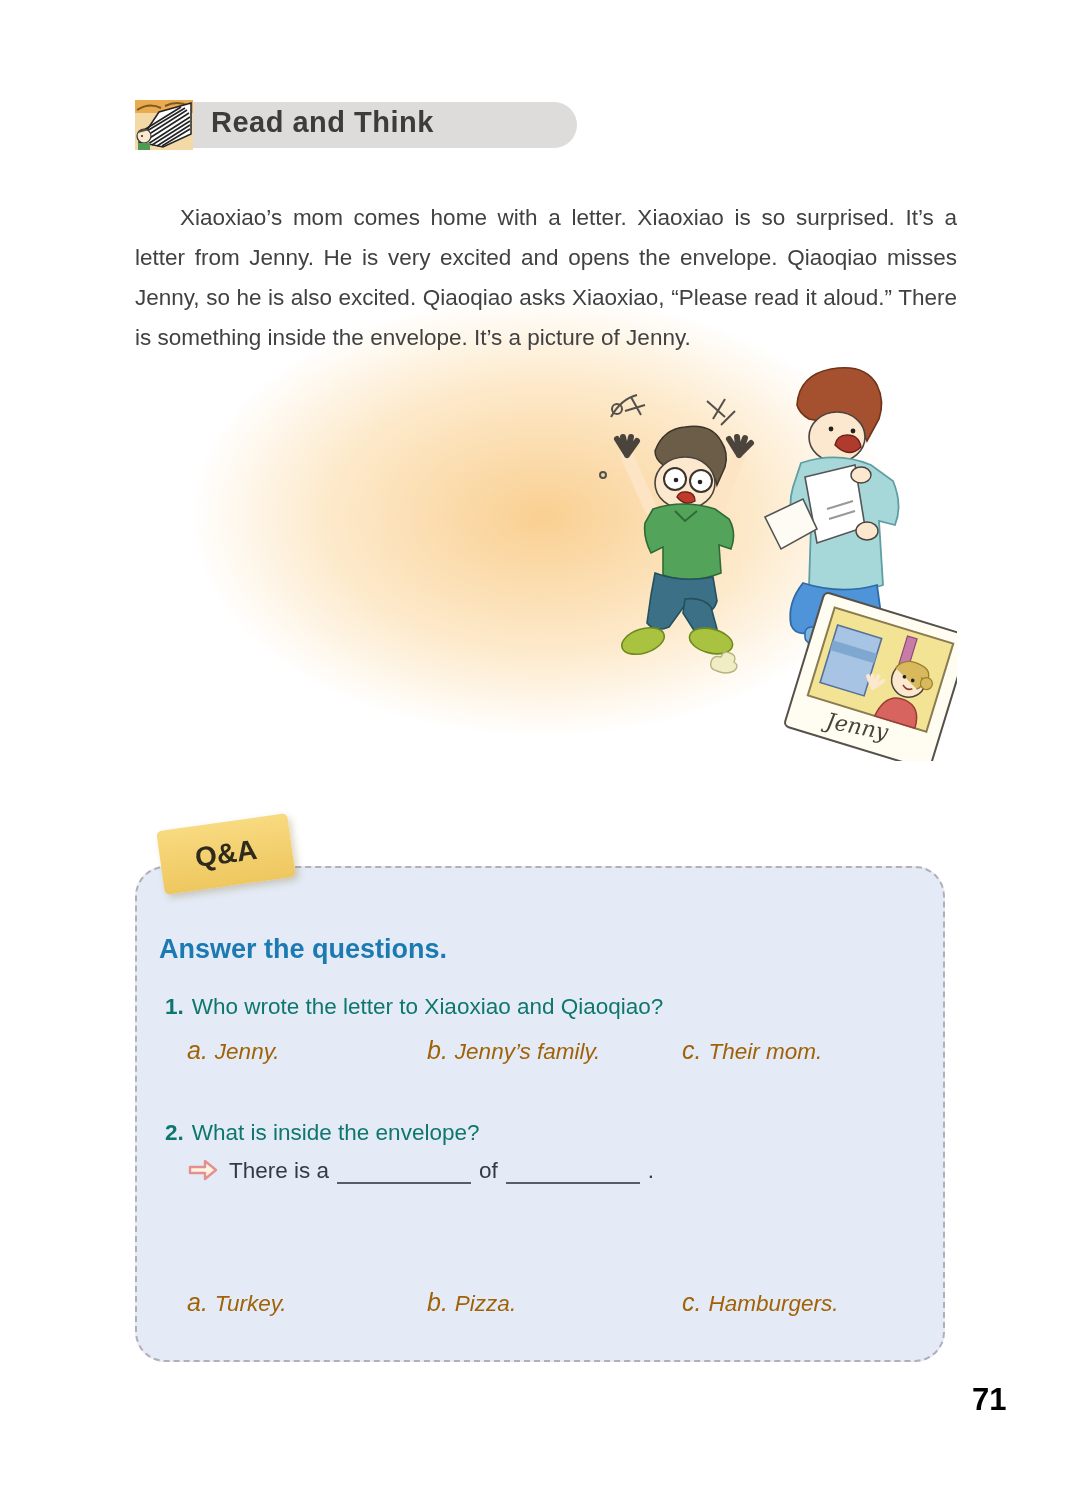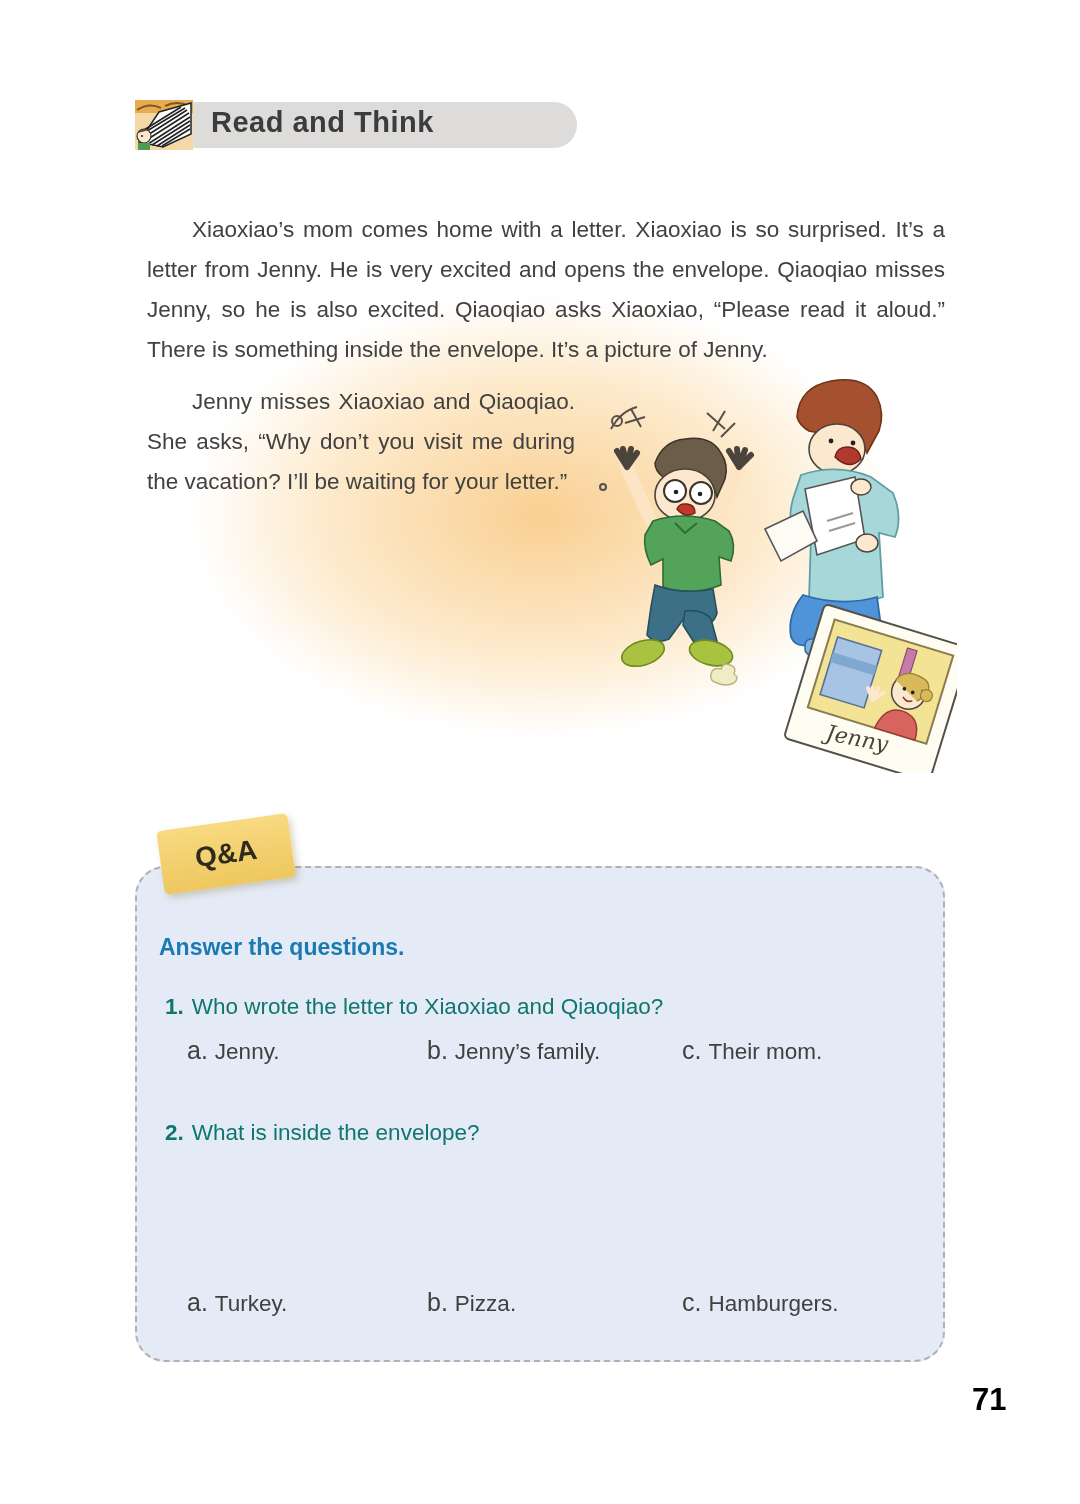--- a/index.html
+++ b/index.html
@@ -21,43 +21,43 @@
   .glow{
     position:absolute;left:108px;top:222px;width:868px;height:566px;
     background:radial-gradient(ellipse 52% 50% at 50% 52%,
       rgba(249,205,140,.95) 0%, rgba(252,225,182,.70) 48%, rgba(255,255,255,0) 78%);
     z-index:0;
   }
   .passage{
     position:absolute;left:135px;top:198px;width:822px;z-index:1;
     font-size:22.5px;line-height:40px;text-align:justify;color:#414141;
   }
-  .passage p{margin:12px;text-indent:2em;}
+  .passage p{margin:0;text-indent:2em;}
   .passage .p1{margin-bottom:9px;}
   .illustration{float:right;width:368px;height:402px;margin:-8px 0 0 14px;shape-outside:margin-box;}
   
   .qa-panel{
     position:absolute;left:135px;top:866px;width:806px;height:492px;
     background:#e4ebf6;border:2px dashed #b3aeb8;border-radius:30px;z-index:1;
   }
   .qa-tab{
     position:absolute;left:160px;top:822px;width:132px;height:64px;z-index:2;
     background:linear-gradient(180deg,#f8da80,#eec75f);
     transform:rotate(-8deg);border-radius:5px;
     box-shadow:3px 4px 7px rgba(120,90,20,.25);
     display:flex;align-items:center;justify-content:center;
   }
   .qa-tab span{font-size:28px;font-weight:bold;color:#2f2a1e;}
   .qa-heading{
-    position:absolute;left:22px;top:66px;font-size:23px;font-weight:bold;color:#1b7ab2;
+    position:absolute;left:22px;top:66px;font-size:27px;font-weight:bold;color:#1b7ab2;
   }
   .q-row{position:absolute;left:28px;font-size:22.5px;color:#0f766e;}
   .qnum{font-weight:bold;margin-right:8px;}
   .opt-row{position:absolute;top:auto;left:0;width:806px;height:36px;}
-  .opt{position:absolute;font-size:22.5px;color:#404040;white-space:nowrap;}
+  .opt{position:absolute;font-size:22.5px;color:#a16207;white-space:nowrap;font-style:italic;}
   .opt .letter{font-size:25px;margin-right:7px;}
   .q1-text{top:126px;}
   .q1-opts{top:168px;}
   .q2-text{top:252px;}
   .q2-answer{position:absolute;left:50px;top:290px;font-size:22.5px;color:#333a45;display:flex;align-items:flex-end;}
   .arrow-icon{width:32px;height:24px;margin-right:10px;position:relative;top:-2px;}
   .blank{display:inline-block;width:134px;border-bottom:2px solid #575d68;height:22px;margin:0 8px;}
   .q3-text{top:378px;}
   .q3-opts{top:420px;}
   .o-a{left:50px;} .o-b{left:290px;text-align:center;} .o-c{left:545px;}
@@ -192,21 +192,20 @@
         <circle cx="336" cy="310" r="6" fill="#d8b95c" stroke="#9a7f30" stroke-width="1.2"></circle>
         <circle cx="313" cy="310" r="1.8" fill="#222"></circle>
         <circle cx="322" cy="311" r="1.8" fill="#222"></circle>
         <path d="M314 318 q5 5 10 1" fill="none" stroke="#8a3a2e" stroke-width="1.6"></path>
         <path d="M296 356 q4 -26 24 -24 q18 2 18 24z" fill="#d86460" stroke="#9a3a36" stroke-width="1.5"></path>
         <path d="M286 330 l-8 -10 m8 10 l-4 -12 m4 12 l2 -13 m-2 13 l8 -10" stroke="#fce8cf" stroke-width="4" stroke-linecap="round"></path>
         <text x="252" y="382" transform="rotate(-6 252 382)" font-family="DejaVu Serif, serif" font-style="italic" font-size="22" fill="#4a4438">Jenny</text>
       </g>
     </svg>
 
-    <p>Jenny misses Xiaoxiao and Qiaoqiao. She asks, “Why don’t you visit me during the vacation? I’ll be waiting for your letter.”</p>
   </div>
 
   <div class="qa-tab">
     <span>Q&amp;A</span>
   </div>
 
   <div class="qa-panel">
     <div class="qa-heading">Answer the questions.</div>
 
     <div class="q-row q1-text">
@@ -214,20 +213,30 @@
     </div>
     <div class="opt-row q1-opts">
       <span class="opt o-a"><span class="letter">a.</span><span>Jenny.</span></span>
       <span class="opt o-b"><span class="letter">b.</span><span>Jenny’s family.</span></span>
       <span class="opt o-c"><span class="letter">c.</span><span>Their mom.</span></span>
     </div>
 
     <div class="q-row q2-text">
       <span class="qnum">2.</span><span>What is inside the envelope?</span>
     </div>
+    <div class="q2-answer">
+      <svg class="arrow-icon" viewBox="0 0 32 24">
+        <path d="M3 9 h15 v-6 l11 9 l-11 9 v-6 h-15 z" fill="#fdf4e2" stroke="#e49090" stroke-width="2.4" stroke-linejoin="round"></path>
+      </svg>
+      <span>There is a</span>
+      <span class="blank"></span>
+      <span>of</span>
+      <span class="blank"></span>
+      <span>.</span>
+    </div>
 
     <div class="opt-row q3-opts">
       <span class="opt o-a"><span class="letter">a.</span><span>Turkey.</span></span>
       <span class="opt o-b"><span class="letter">b.</span><span>Pizza.</span></span>
       <span class="opt o-c"><span class="letter">c.</span><span>Hamburgers.</span></span>
     </div>
   </div>
 
   <div class="page-number">71</div>
 

